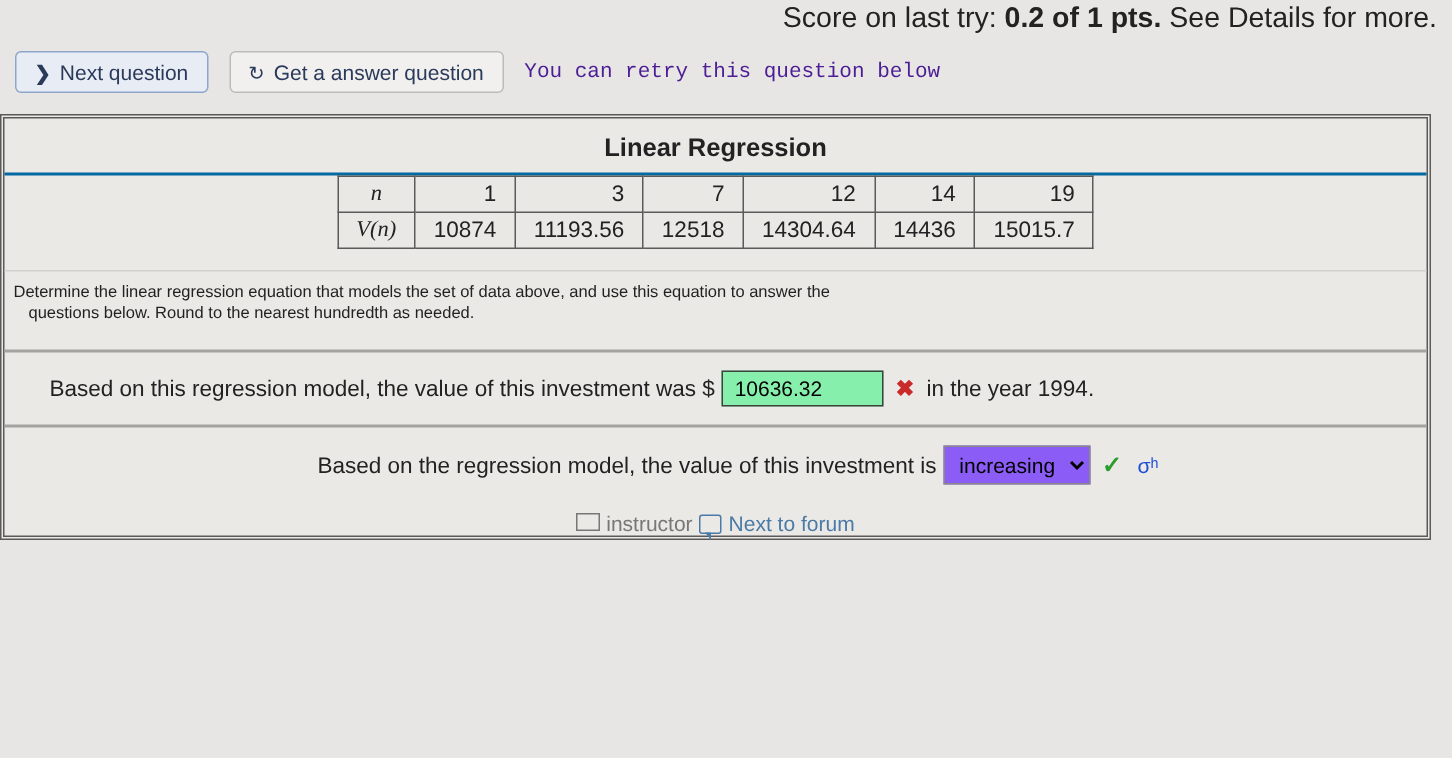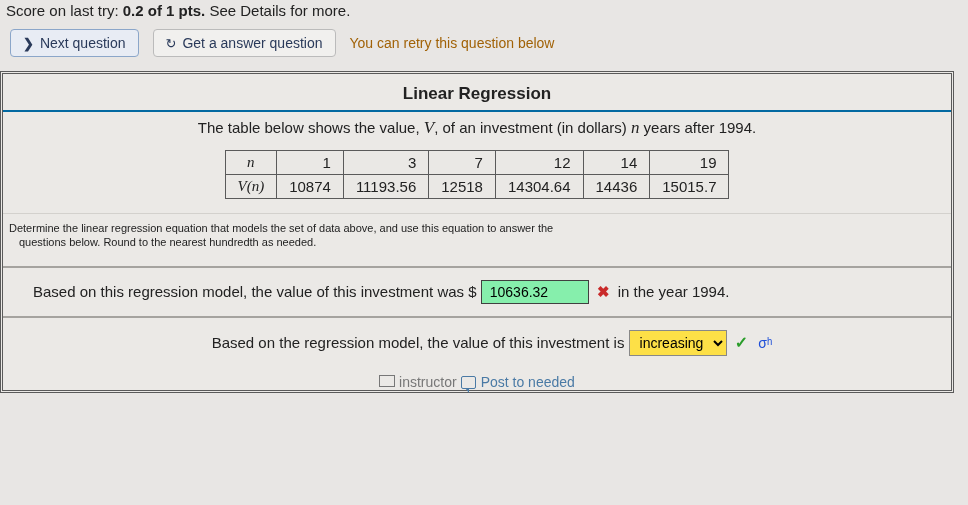--- a/index.html
+++ b/index.html
@@ -8,21 +8,22 @@
       margin: 0;
       padding: 0;
       color: #222;
       font-size: 15px;
     }
     .container {
       padding: 0 10px 0 0;
     }
     .score-line {
       padding: 2px 0 6px 6px;
-      font-size: 15px;
+      font-size: 19px;
+      text-align: right;
     }
     .score-line b {
       font-weight: bold;
     }
     .buttons-row {
       padding: 4px 0 10px 10px;
       display: flex;
       align-items: center;
       gap: 14px;
     }
@@ -40,22 +41,23 @@
     }
     .btn.secondary {
       background: #f1f0ee;
       border: 1px solid #bbb;
     }
     .btn .chev {
       font-weight: bold;
       font-size: 13px;
     }
     .retry-text {
-      color: #a16207;
-      font-size: 14px;
+      color: #4c1d95;
+      font-size: 14px;
+      font-family: Liberation Mono, monospace;
     }
     .panel {
       border: 3px double #5a5a5a;
       margin: 4px 4px 0 0;
       background: #ebe9e6;
     }
     .panel-title {
       text-align: center;
       font-weight: bold;
       font-size: 17px;
@@ -122,21 +124,21 @@
       padding: 0 4px;
       font-size: 16px;
     }
     .sigma-link {
       color: #1d4ed8;
       font-size: 14px;
       padding-left: 2px;
     }
     .dropdown {
       border: 1px solid #888;
-      background: #fde047;
+      background: #8b5cf6;
       padding: 3px 6px;
       font-size: 14px;
       font-family: Arial, sans-serif;
     }
     .sub-line {
       text-align: center;
       padding: 8px 10px 4px 10px;
     }
     .bottom-links {
       display: flex;
@@ -199,23 +201,20 @@
     <button class="btn secondary">
       <span class="refresh-icon">↻</span>
       <span>Get a answer question</span>
     </button>
     <span class="retry-text">You can retry this question below</span>
   </div>
 
   <div class="panel">
     <div class="panel-title">Linear Regression</div>
 
-    <div class="intro-line">
-      <span>The table below shows the value, </span><span class="mathvar">V</span><span>, of an investment (in dollars) </span><span class="mathvar">n</span><span> years after 1994.</span>
-    </div>
 
     <table class="data">
       <tbody>
           <tr>
         <th>n</th>
         <td>1</td>
         <td>3</td>
         <td>7</td>
         <td>12</td>
         <td>14</td>
@@ -256,17 +255,17 @@
       </div>
     </div>
 
     <div class="bottom-links">
       <span class="cut">
         <span class="envelope-icon"></span>
         <span>instructor</span>
       </span>
       <span class="forum">
         <span class="speech-icon"></span>
-        <span>Post to needed</span>
+        <span>Next to forum</span>
       </span>
     </div>
   </div>
 </div>
 
 </body></html>

